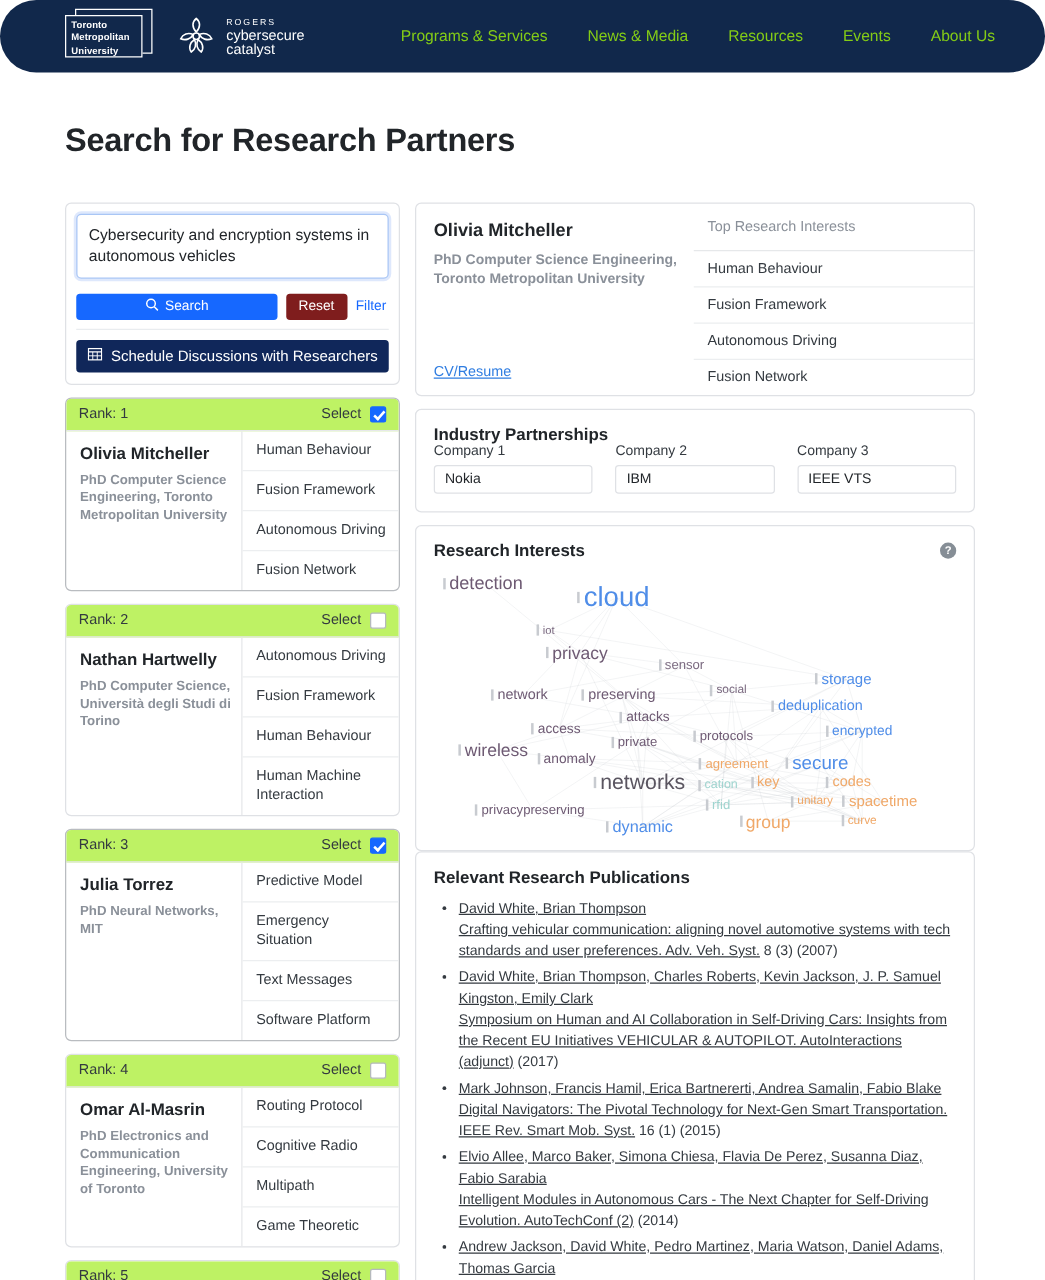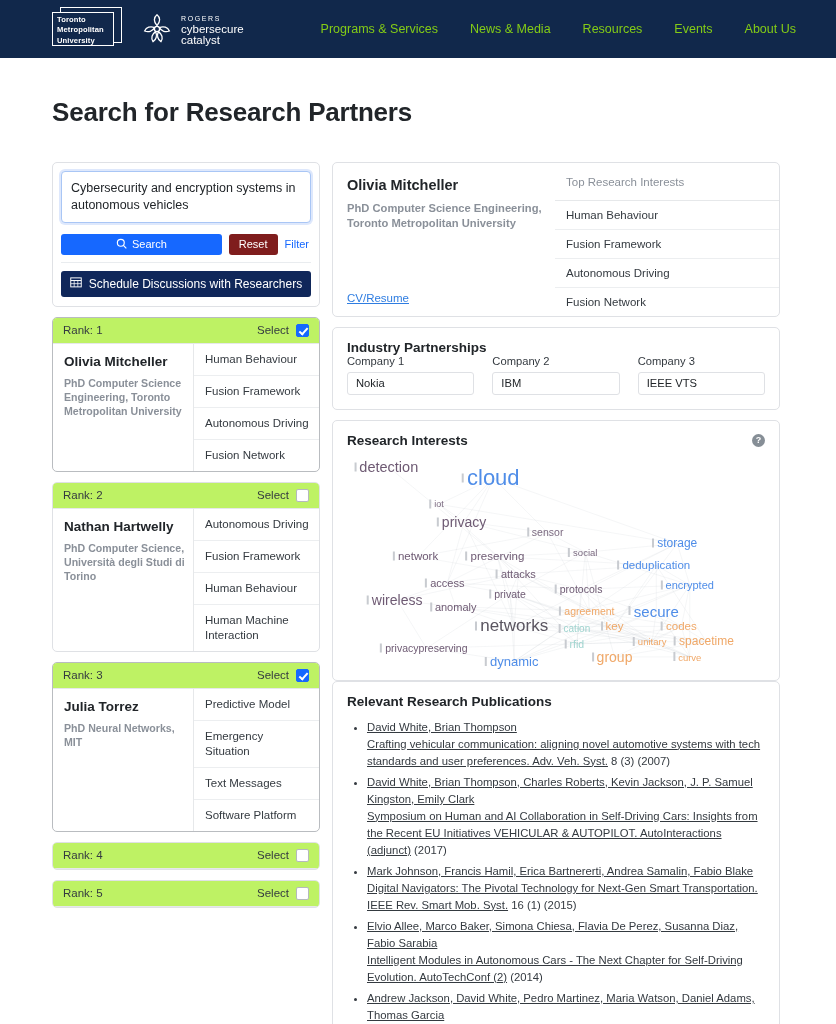--- a/index.html
+++ b/index.html
@@ -12,20 +12,21 @@
     overflow: hidden;
   }
 
   
   .site-header {
     height: 58px;
     background: #11284b;
     display: flex;
     align-items: center;
     padding: 0 40px 0 52px;
+    border-radius: 29px;
   }
   .brand { display: flex; align-items: center; gap: 16px; }
   .tmu-logo {
     position: relative;
     width: 72px; height: 38px;
   }
   .tmu-logo .sheet-back {
     position:absolute; left:8px; top:-3px;
     width: 62px; height: 36px;
     border: 1px solid #ffffff; background: transparent;
@@ -373,20 +374,32 @@
       </div>
     </div>
 
     <div class="card rank-card">
       <div class="rank-head">
         <span>Rank: 4</span>
         <span class="select-wrap">
           <span>Select</span>
           <span class="cbox"></span>
         </span>
+      </div>
+      <div class="rank-body">
+        <div class="rank-person">
+          <div class="rank-name">Omar Al-Masrin</div>
+          <div class="rank-aff">PhD Electronics and Communication Engineering, University of Toronto</div>
+        </div>
+        <div class="rank-topics">
+          <div class="topic">Routing Protocol</div>
+          <div class="topic">Cognitive Radio</div>
+          <div class="topic">Multipath</div>
+          <div class="topic">Game Theoretic</div>
+        </div>
       </div>
     </div>
 
     <div class="card rank-card">
       <div class="rank-head">
         <span>Rank: 5</span>
         <span class="select-wrap">
           <span>Select</span>
           <span class="cbox"></span>
         </span>

